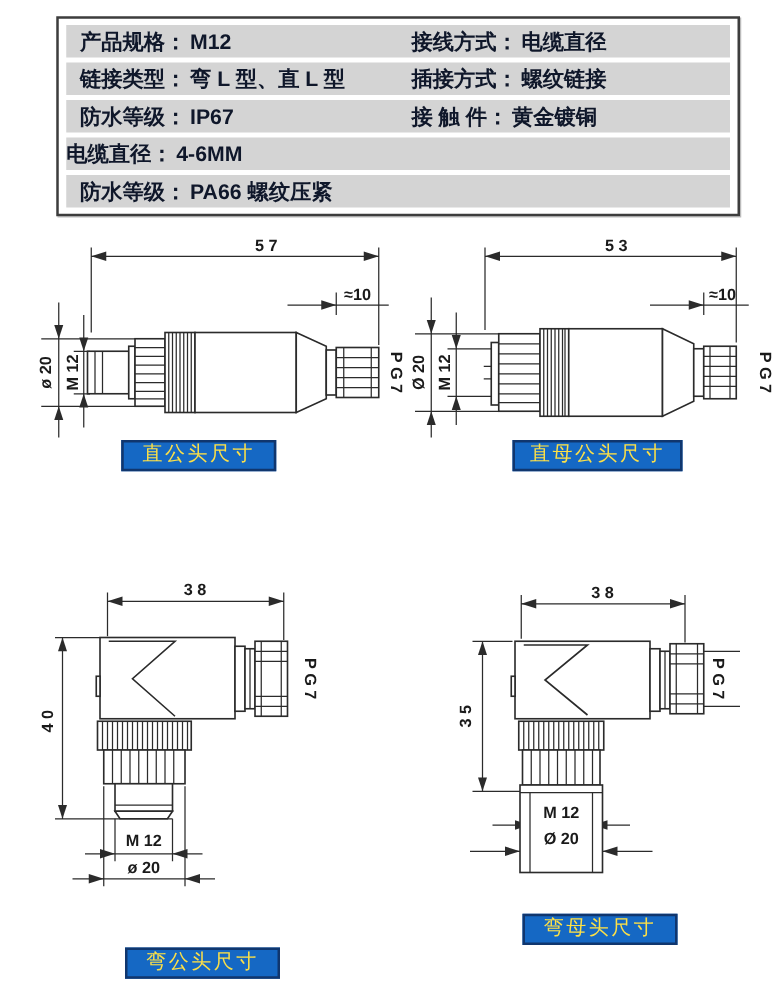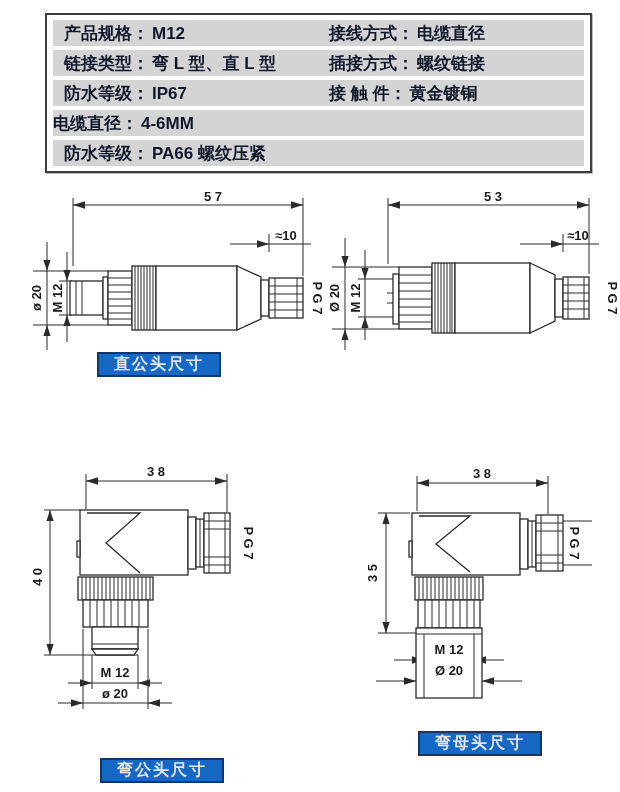--- a/index.html
+++ b/index.html
@@ -19,22 +19,22 @@
   
   .drawing{position:absolute;}
   svg .ln{stroke:#2b2b2b;stroke-width:1.3;fill:none;}
   svg .fw{stroke:#2b2b2b;stroke-width:1.3;fill:#ffffff;}
   svg .thin{stroke:#2b2b2b;stroke-width:1;fill:none;}
   svg .ah{fill:#2b2b2b;stroke:none;}
   svg .dim{font-family:"Liberation Sans","DejaVu Sans",sans-serif;font-size:13px;
            font-weight:bold;fill:#1a1a1a;}
   
   .cap{position:absolute;height:25px;background:#1568c4;border:2px solid #10366e;
-       box-sizing:border-box;color:#e5e5e5;font-size:16px;line-height:20px;
-       text-align:center;letter-spacing:2px;font-weight:700;}
+       box-sizing:border-box;color:#fde047;font-size:16px;line-height:20px;
+       text-align:center;letter-spacing:2px;font-weight:400;}
   .cap1{left:97px;top:352px;width:124px;}
   .cap2{left:410px;top:352px;width:136px;}
   .cap3{left:100px;top:758px;width:124px;}
   .cap4{left:418px;top:731px;width:124px;}
 </style>
 </head>
 <body>
 
 <div class="canvas">
 
@@ -186,16 +186,17 @@
     <rect class="fw" x="86" y="173" width="66" height="70"></rect>
     <path class="thin" d="M86 179 H152 M94 179 V243 M144 179 V243"></path>
     <text class="dim" x="152" y="23" text-anchor="middle">3 8</text>
     <text class="dim" x="47" y="118" text-anchor="middle" transform="rotate(-90 47 118)">3 5</text>
     <text class="dim" x="119" y="199" text-anchor="middle">M 12</text>
     <text class="dim" x="119" y="220" text-anchor="middle">Ø 20</text>
     <text class="dim" x="240" y="88" text-anchor="middle" transform="rotate(90 240 88)">P G 7</text>
   </svg>
 
   <div class="cap cap1">直公头尺寸</div>
+  <div class="cap cap2">直母公头尺寸</div>
   <div class="cap cap3">弯公头尺寸</div>
   <div class="cap cap4">弯母头尺寸</div>
 
 </div>
 
 </body></html>

